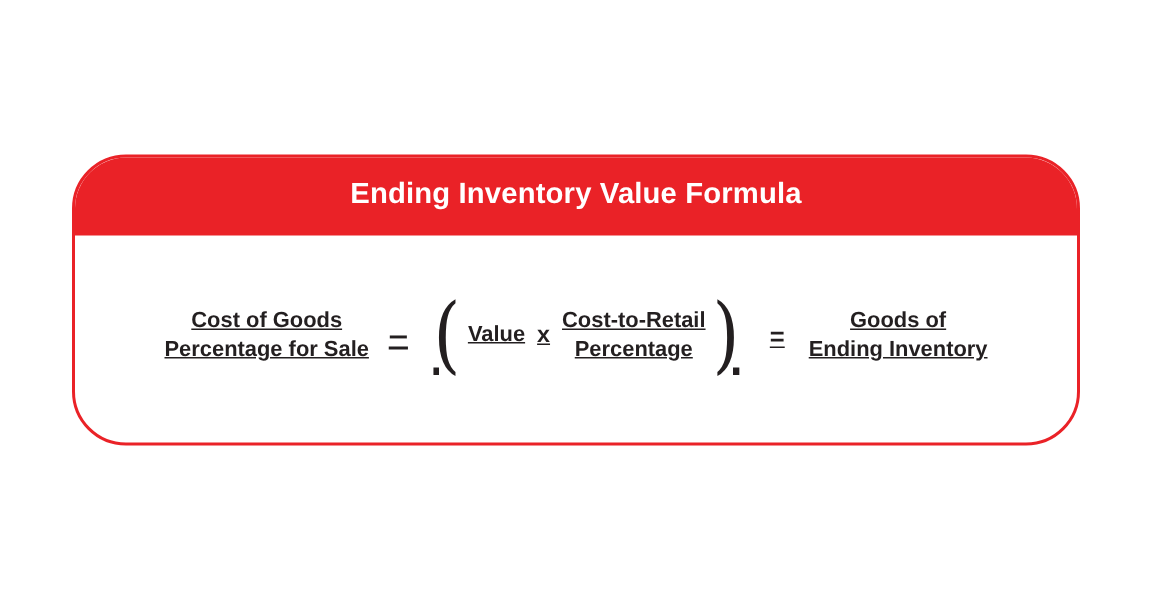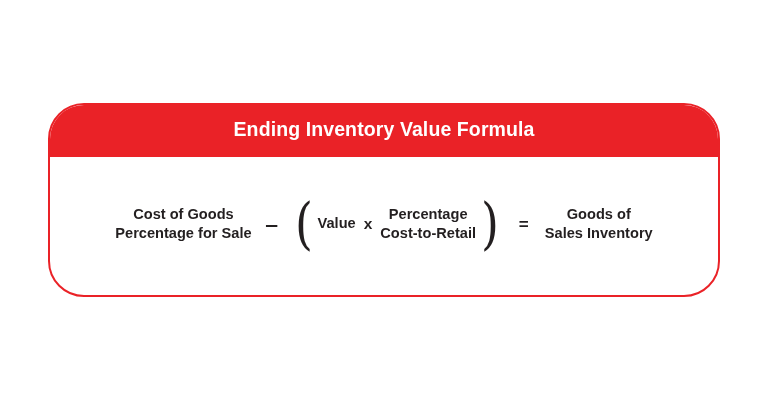--- a/index.html
+++ b/index.html
@@ -69,20 +69,21 @@
     align-items: center;
     justify-content: center;
   }
 
   .formula {
     display: flex;
     align-items: center;
     justify-content: space-between;
     color: #231F20;
     margin-top: -4px;
+    text-decoration: underline;
   }
 
   .term {
     text-align: center;
     font-size: 14.6px;
     font-weight: bold;
     line-height: 1.33;
     color: #231F20;
     white-space: nowrap;
   }
@@ -165,33 +166,33 @@
 
           <span class="paren paren-open">(</span>
 
           <div class="term">
             <span class="line">Value</span>
           </div>
 
           <span class="op op-times">x</span>
 
           <div class="term">
+            <span class="line">Cost-to-Retail</span>
             <span class="line">Percentage</span>
-            <span class="line">Cost-to-Retail</span>
           </div>
 
           <span class="paren paren-close">)</span>
 
         </div>
 
         <span class="op op-equals">=</span>
 
         <div class="term">
           <span class="line">Goods of</span>
-          <span class="line">Sales Inventory</span>
+          <span class="line">Ending Inventory</span>
         </div>
 
       </div>
     </div>
 
   </div>
 
 </div>
 
 </body></html>

